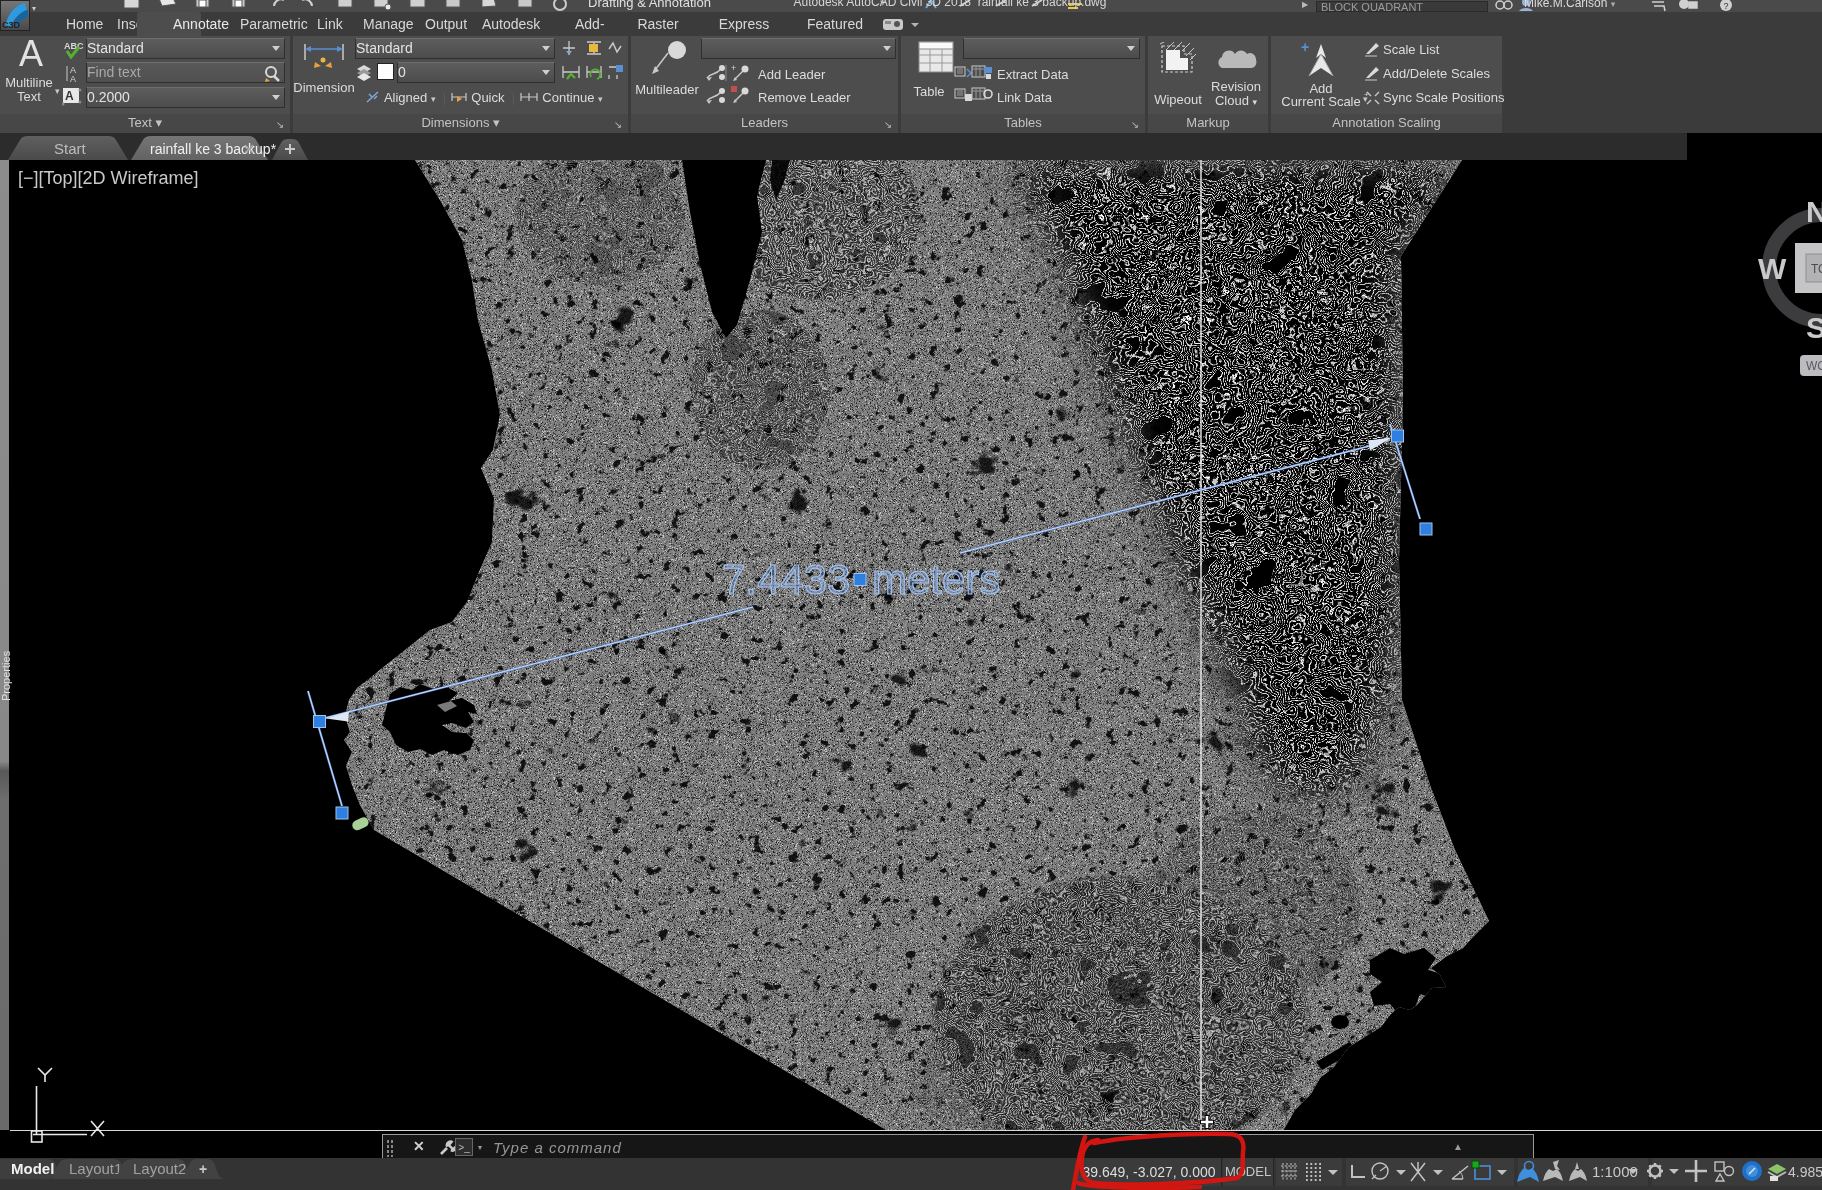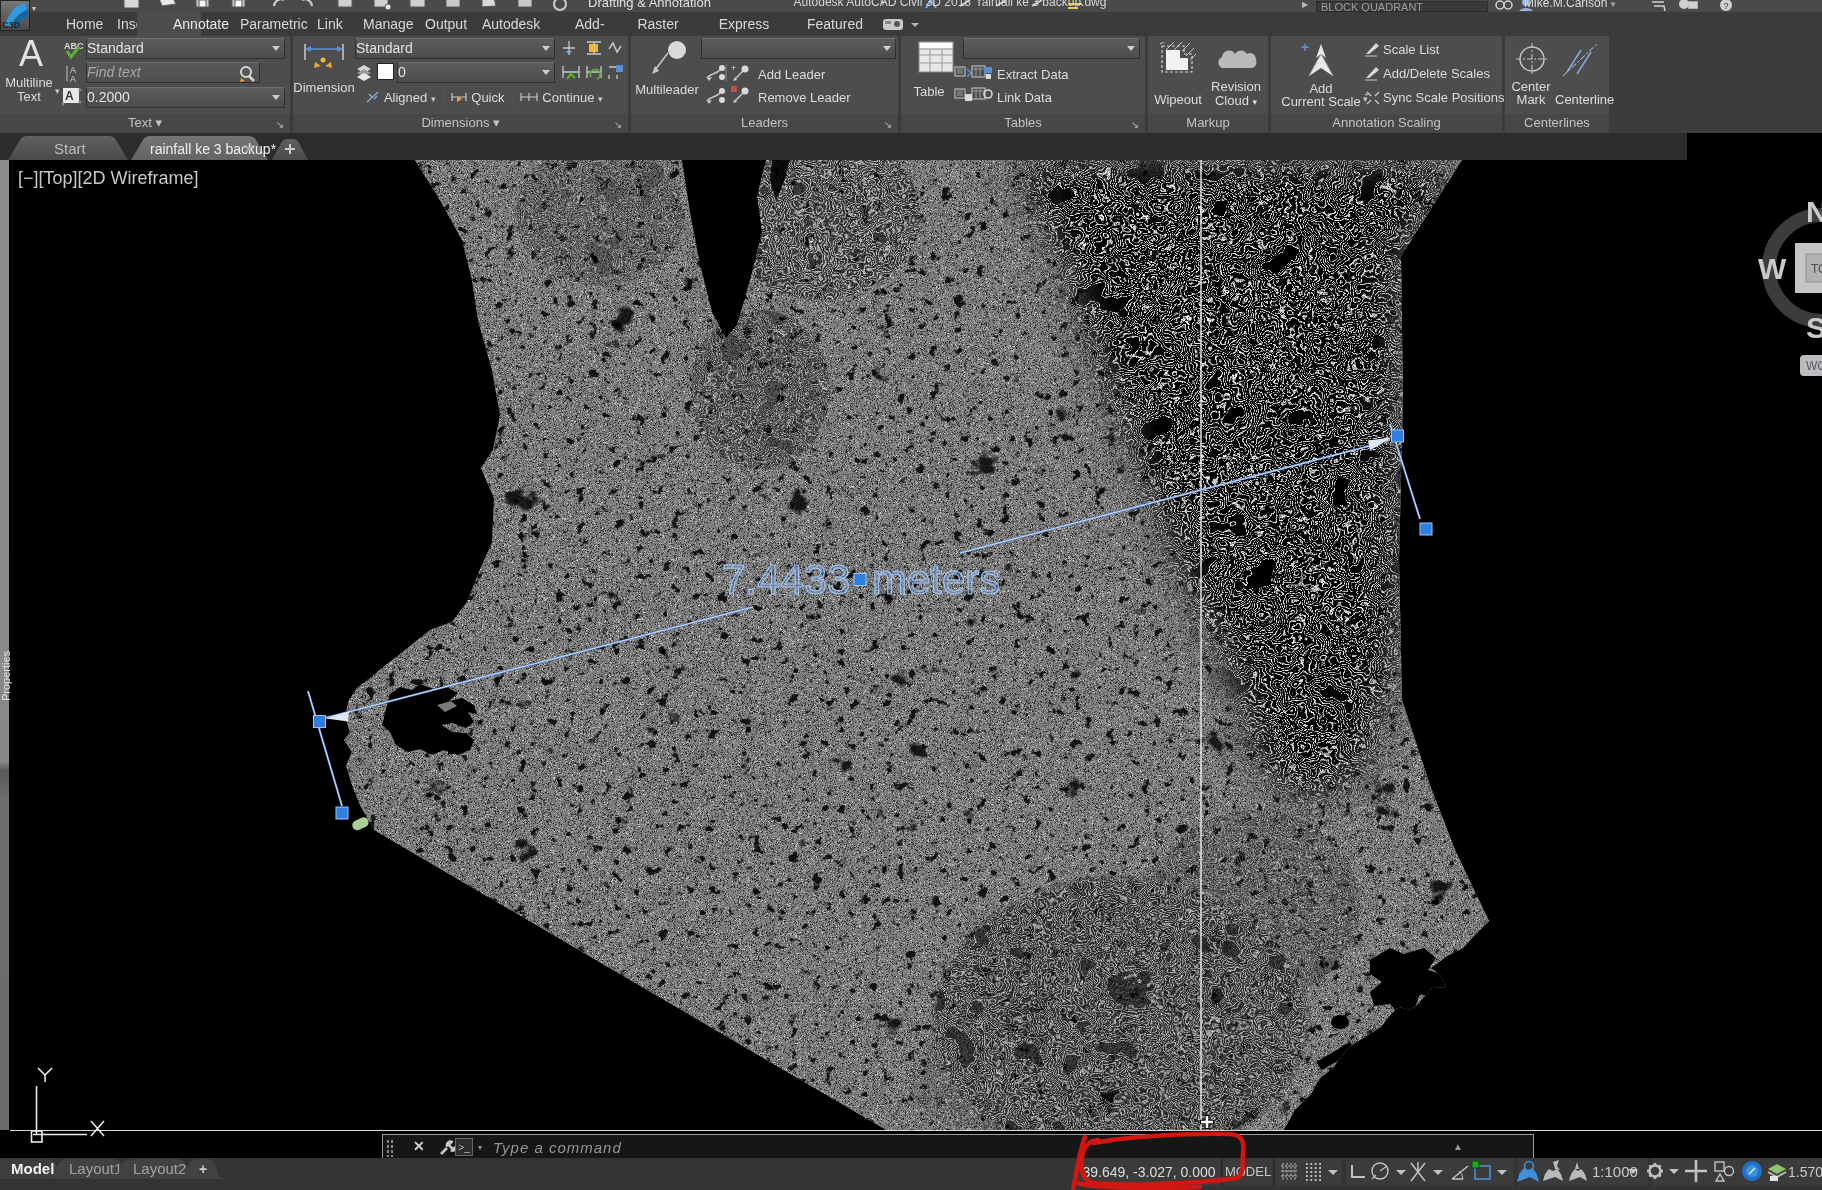--- a/index.html
+++ b/index.html
@@ -144,21 +144,21 @@
         <text x="6" y="18" font-size="9" fill="#d5d5d5">A</text>
       </svg>
     <svg class="abs" style="left:62px;top:51px" width="22" height="20">
         <rect x="1" y="1" width="16" height="15" fill="#e8e8e8"></rect>
         <text x="3" y="13" font-size="12" font-weight="bold" fill="#333">A</text>
         <circle cx="18" cy="3" r="1.5" fill="#888"></circle>
         <circle cx="18" cy="15" r="1.5" fill="#888"></circle>
         <circle cx="1" cy="17" r="1.5" fill="#888"></circle>
       </svg>
     <div class="combo" style="left:86px;top:2px;width:199px;">Standard<span class="arr"></span></div>
-    <div class="combo" style="left:86px;top:26px;width:174px;color:#a8a8a8;font-style:italic;background:linear-gradient(#585858,#505050);">Find text
+    <div class="combo" style="left:86px;top:26px;width:199px;color:#a8a8a8;background:linear-gradient(#585858,#505050);">Find text
       <svg class="abs" style="right:3px;top:2px" width="17" height="17">
           <circle cx="7" cy="7" r="5" fill="none" stroke="#d8d8d8" stroke-width="2"></circle>
           <line x1="10" y1="11" x2="15" y2="16" stroke="#d8d8d8" stroke-width="2.5"></line>
           <path d="M2,13 l4,3 l-5,1 Z" fill="#e8a33d"></path>
         </svg>
     </div>
     <div class="combo" style="left:86px;top:51px;width:199px;">0.2000<span class="arr"></span></div>
     <div class="plabel">Text ▾<span class="launcher">↘</span></div>
   </div>
 
@@ -325,33 +325,20 @@
       </svg>
     <div class="smalltext" style="left:112px;top:31px;">Add/Delete Scales</div>
     <svg class="abs" style="left:92px;top:53px" width="20" height="16">
         <path d="M4,3 l4,4 M12,11 l4,4 M16,3 l-4,4 M8,11 l-4,4" stroke="#c9c9c9" stroke-width="1.4" fill="none"></path>
         <text x="1" y="8" font-size="8" fill="#d5d5d5">+</text>
       </svg>
     <div class="smalltext" style="left:112px;top:55px;">Sync Scale Positions</div>
     <div class="plabel">Annotation Scaling</div>
   </div>
 
-  <div class="panel" style="left:1505px;width:104px;">
-    <svg class="abs" style="left:8px;top:6px" width="38" height="36">
-      <circle cx="19" cy="17" r="12" fill="none" stroke="#c9c9c9" stroke-width="1.4"></circle>
-      <path d="M19,1 v32 M3,17 h32" stroke="#c9c9c9" stroke-width="1" stroke-dasharray="5,2,2,2"></path>
-    </svg>
-    <div class="btnlabel" style="left:0px;top:44px;width:52px;line-height:13px;">Center<br>Mark</div>
-    <svg class="abs" style="left:56px;top:6px" width="42" height="36">
-      <path d="M6,30 L20,8 M16,32 L30,10" stroke="#7fa8d8" stroke-width="1.6"></path>
-      <path d="M2,34 L36,2" stroke="#c9c9c9" stroke-width="1" stroke-dasharray="6,2,2,2"></path>
-    </svg>
-    <div class="btnlabel" style="left:50px;top:56px;width:56px;">Centerline</div>
-    <div class="plabel">Centerlines</div>
-  </div>
 </div>
 
 <div id="filetabs" class="abs">
   <svg class="abs" style="left:0;top:0" width="340" height="27">
     <defs>
       <linearGradient id="tabg" x1="0" y1="0" x2="0" y2="1">
         <stop offset="0" stop-color="#606060"></stop>
           <stop offset="1" stop-color="#4a4a4a"></stop>
       </linearGradient>
       <linearGradient id="tabg2" x1="0" y1="0" x2="0" y2="1">
@@ -617,21 +604,21 @@
         <circle cx="14" cy="13" r="10" fill="#1e70c8"></circle>
         <circle cx="14" cy="13" r="6" fill="#3f8fdc"></circle>
         <path d="M11,16 l6,-6" stroke="#cfe2f5" stroke-width="1.6"></path>
       </g>
     <g transform="translate(488,0)">
         <path d="M4,11 l9,-5 9,5 -9,5 Z" fill="#8ec26a"></path>
         <path d="M4,14 l9,5 9,-5" fill="none" stroke="#b9b9b9" stroke-width="2"></path>
         <rect x="6" y="18" width="8" height="5" fill="#e0e0e0"></rect>
       </g>
   </svg>
-  <div class="sbtn" style="left:1788px;width:34px;line-height:28px;top:0;height:28px;text-align:left;font-size:14px;">1.570</div>
+  <div class="sbtn" style="left:1788px;width:34px;line-height:28px;top:0;height:28px;text-align:left;font-size:14px;">4.985</div>
 </div>
 
 <svg class="abs" style="left:0;top:0;pointer-events:none" width="1822" height="1190" viewBox="0 0 1822 1190">
   <g fill="none" stroke="#dd1510" stroke-width="4.5" stroke-linecap="round" opacity="0.95">
     <path d="M1094,1143 C1130,1136 1190,1133 1228,1134 C1240,1134 1245,1140 1243,1152 C1242,1164 1245,1173 1237,1178 C1195,1184 1120,1186 1094,1183 C1083,1181 1080,1170 1082,1158 C1083,1149 1087,1141 1098,1140"></path>
     <path d="M1085,1137 C1079,1152 1077,1170 1073,1190"></path>
     <path d="M1078,1183 C1090,1188 1150,1189 1200,1187"></path>
   </g>
 </svg>
 

